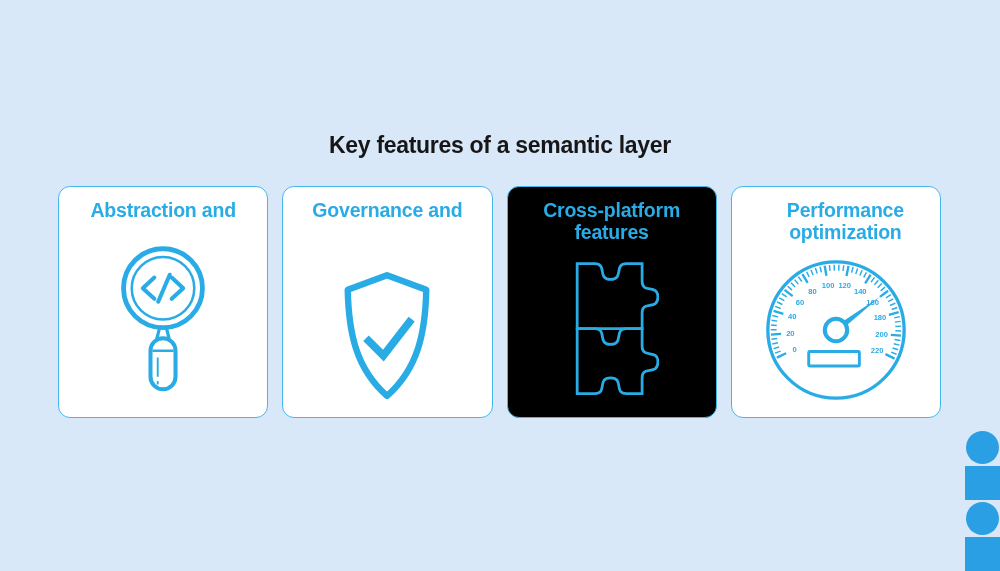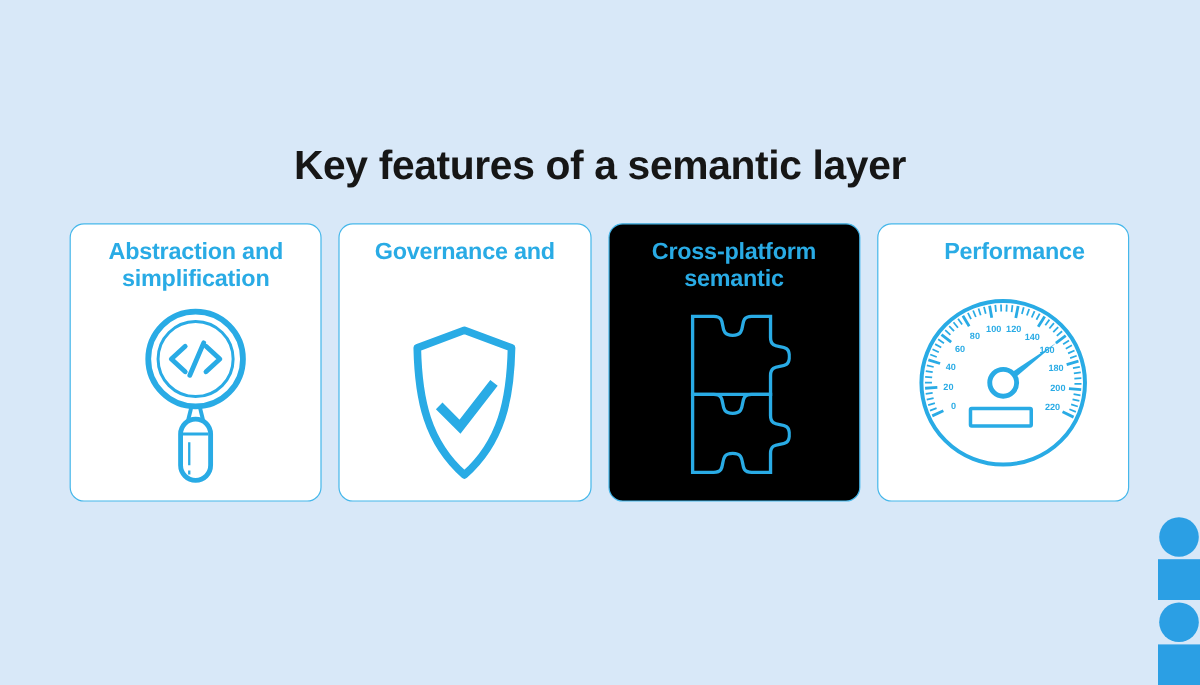--- a/index.html
+++ b/index.html
@@ -2,22 +2,22 @@
 <html><head>
 <meta charset="utf-8">
 <style>
   html,body{margin:0;padding:0;}
   body{
     width:1000px;height:571px;position:relative;overflow:hidden;
     background:#d8e8f8;
     font-family:"Liberation Sans", sans-serif;
   }
   .page-title{
-    position:absolute;left:0;right:0;top:119px;margin:0;
-    text-align:center;font-size:34px;font-weight:800;letter-spacing:-0.3px;
+    position:absolute;left:0;right:0;top:119px;margin:13px;
+    text-align:center;font-size:23px;font-weight:800;letter-spacing:-0.3px;
     color:#161616;
   }
   .cards-row{
     position:absolute;left:58px;right:59px;top:186px;height:232px;
     display:flex;gap:14px;
   }
   .card{
     flex:1 1 0;background:#ffffff;border:1.5px solid #45b7ea;border-radius:12px;
     display:flex;flex-direction:column;align-items:center;
     padding-top:12px;box-sizing:border-box;
@@ -41,21 +41,20 @@
 </head>
 <body style="background: rgb(216, 232, 248);">
 
 <h1 class="page-title" style="color: rgb(22, 22, 22);">Key features of a semantic layer</h1>
 
 <div class="cards-row">
 
   <div class="card" style="background: rgb(255, 255, 255); border-color: rgb(69, 183, 234);">
     <h2 style="color: rgb(41, 171, 229);">
         <span>Abstraction and</span>
-        <span>simplification</span>
       </h2>
     <div class="icon-area">
       <svg width="106" height="154" viewBox="0 0 110 160" fill="none" stroke="#29abe5">
         <circle cx="55" cy="48" r="41" stroke-width="5"></circle>
         <circle cx="55" cy="48" r="32.5" stroke-width="2.6"></circle>
         <polyline points="46,37 34,48 46,59" stroke-width="4.2" stroke-linecap="round" stroke-linejoin="round"></polyline>
         <line x1="50" y1="62" x2="62" y2="34" stroke-width="4.2" stroke-linecap="round"></line>
         <polyline points="64,37 76,48 64,59" stroke-width="4.2" stroke-linecap="round" stroke-linejoin="round"></polyline>
         <line x1="51.5" y1="89" x2="48.5" y2="101" stroke-width="3.4"></line>
         <line x1="58.5" y1="89" x2="61.5" y2="101" stroke-width="3.4"></line>
@@ -75,33 +74,34 @@
       <svg width="110" height="137" viewBox="0 0 120 150" fill="none" stroke="#29abe5">
         <path d="M 60,9 L 103,25 C 102,72 94,111 60,141 C 26,111 18,72 17,25 Z" stroke-width="7" stroke-linejoin="round"></path>
         <path d="M 37,78 L 56,97 L 87,57" stroke-width="8.5" stroke-linejoin="miter"></path>
       </svg>
     </div>
   </div>
 
   <div class="card" style="background: #000000; border-color: rgb(69, 183, 234);">
     <h2 style="color: rgb(41, 171, 229);">
         <span>Cross-platform</span>
-        <span>semantic</span>
+        <span>features</span>
       </h2>
     <div class="icon-area">
       <svg width="95" height="141" viewBox="0 0 102 152" fill="none" stroke="#29abe5">
         <path d="M 14,4 L 33,4 C 47,4 35,21 50,21 C 65,21 53,4 67,4 L 84,4 L 84,23 C 84,37 101,25 101,40 C 101,55 84,43 84,57 L 84,74 L 14,74 Z" stroke-width="3"></path>
         <path d="M 14,74 L 33,74 C 47,74 35,91 50,91 C 65,91 53,74 67,74 L 84,74 L 84,93 C 84,107 101,95 101,110 C 101,125 84,113 84,127 L 84,144 L 67,144 C 53,144 65,127 50,127 C 35,127 47,144 33,144 L 14,144 Z" stroke-width="3"></path>
       </svg>
     </div>
   </div>
 
   <div class="card" style="background: rgb(255, 255, 255); border-color: rgb(69, 183, 234);">
     <h2 style="color: rgb(41, 171, 229); margin-left: 19px;">
         <span>Performance</span>
+        <span>optimization</span>
       </h2>
     <div class="icon-area">
       <svg id="gauge-svg" width="148" height="148" viewBox="-76 -76 152 152">
         <circle cx="0" cy="0" r="70" fill="none" stroke="#29abe5" stroke-width="3.4"></circle>
         <rect x="-28" y="22" width="52" height="15" fill="none" stroke="#29abe5" stroke-width="3" rx="1"></rect>
       <line x1="-60.722621731455554" y1="28.315423536626852" x2="-51.20638996757073" y2="23.87793178834951" stroke="#29abe5" stroke-width="2.4"></line>
           <line x1="-62.63332031853297" y1="23.792166481345177" x2="-57.02436626015688" y2="21.66152470689636" stroke="#29abe5" stroke-width="1.5"></line>
           <line x1="-64.20761248916392" y1="19.141120616133232" x2="-58.45767704237313" y2="17.42699041170339" stroke="#29abe5" stroke-width="1.5"></line>
           <line x1="-65.43704264838924" y1="14.387266920193246" x2="-59.577008978384235" y2="13.098854957190865" stroke="#29abe5" stroke-width="1.5"></line>
           <line x1="-66.31500747082187" y1="9.55613855826927" x2="-60.37635008537513" y2="8.700364956036202" stroke="#29abe5" stroke-width="1.5"></line>

